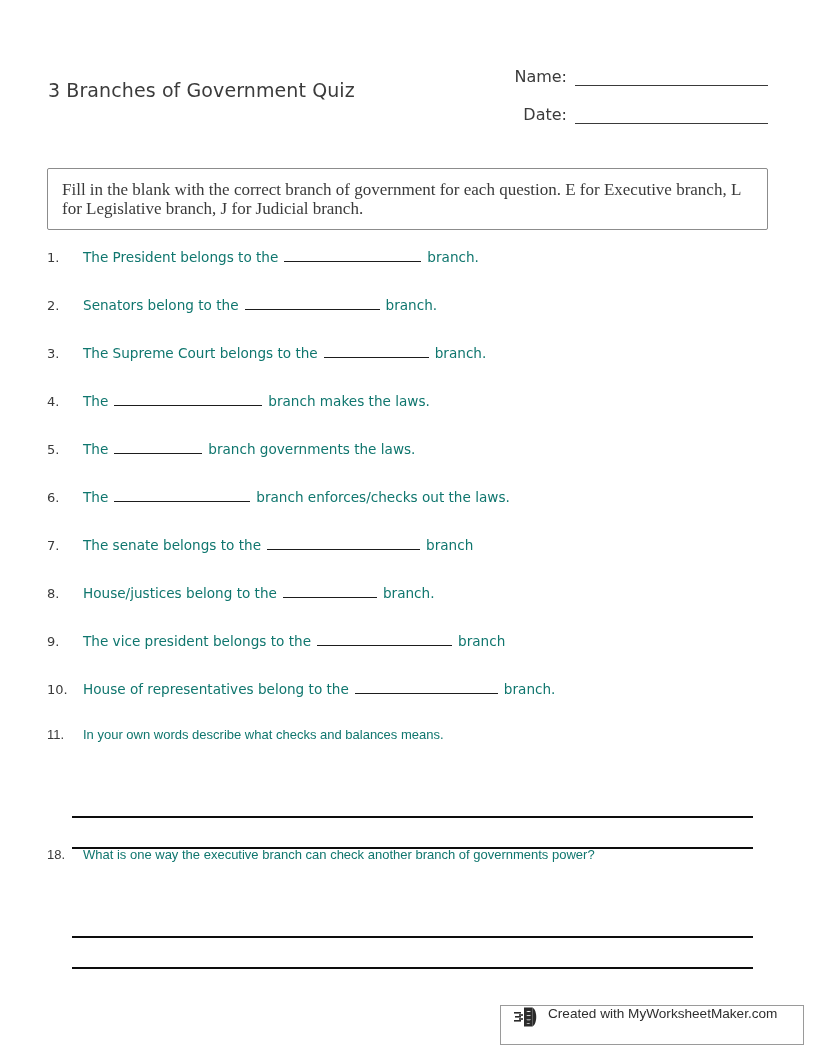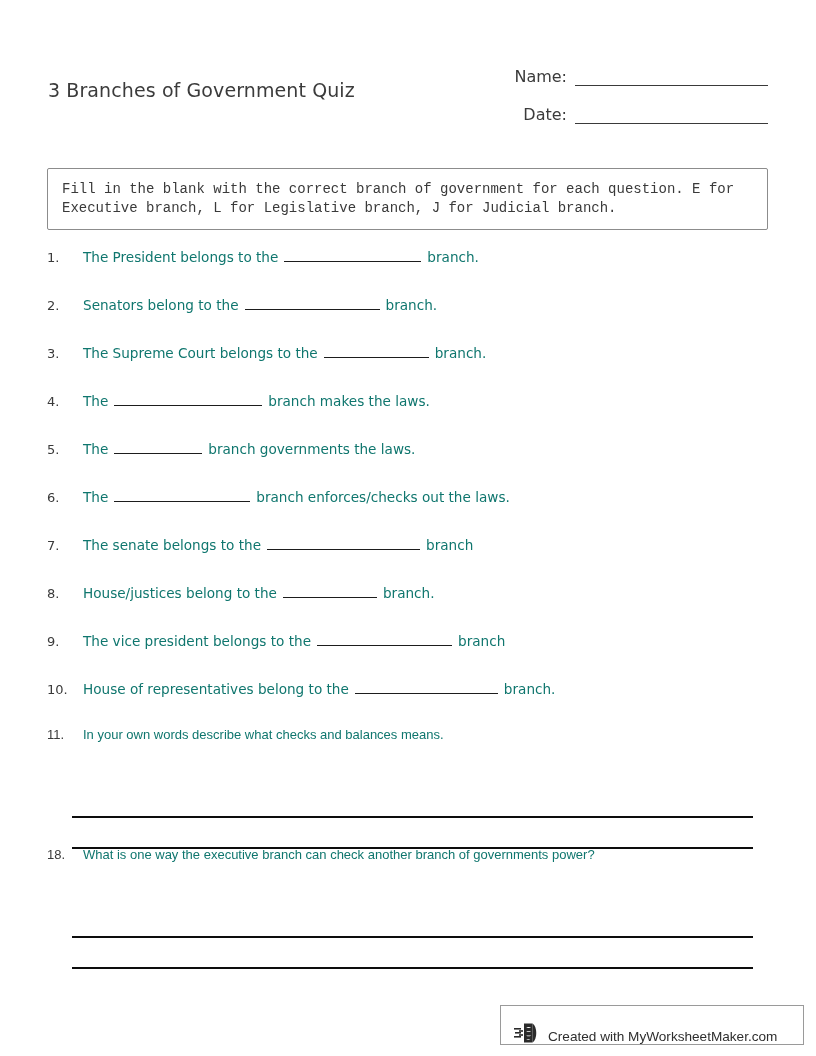--- a/index.html
+++ b/index.html
@@ -67,24 +67,24 @@
     left: 47px;
     top: 168px;
     width: 721px;
     min-height: 50px;
     box-sizing: border-box;
     border: 1.1px solid #8c8c8c;
     border-radius: 2px;
     padding: 11px 13px 11px 14px;
   }
   .instructions-text {
-    font-size: 14px;
+    font-size: 17px;
     line-height: 19px;
     color: #3a3a3a;
-    font-family: Liberation Mono, monospace;
+    font-family: Liberation Serif, serif;
   }
 
   
   .questions {
     position: absolute;
     left: 47px;
     top: 247px;
     width: 730px;
   }
   .q-row {
@@ -141,21 +141,21 @@
   
   .footer-badge {
     position: absolute;
     left: 500px;
     top: 1005px;
     width: 304px;
     height: 40px;
     box-sizing: border-box;
     border: 1.1px solid #9a9a9a;
     display: flex;
-    align-items: flex-end;
+    align-items: flex-start;
     padding-left: 13px;
   }
   .badge-logo {
     width: 26px;
     height: 22px;
     flex: 0 0 26px;
     margin-right: 8px;
     display: block;
   }
   .badge-text {

